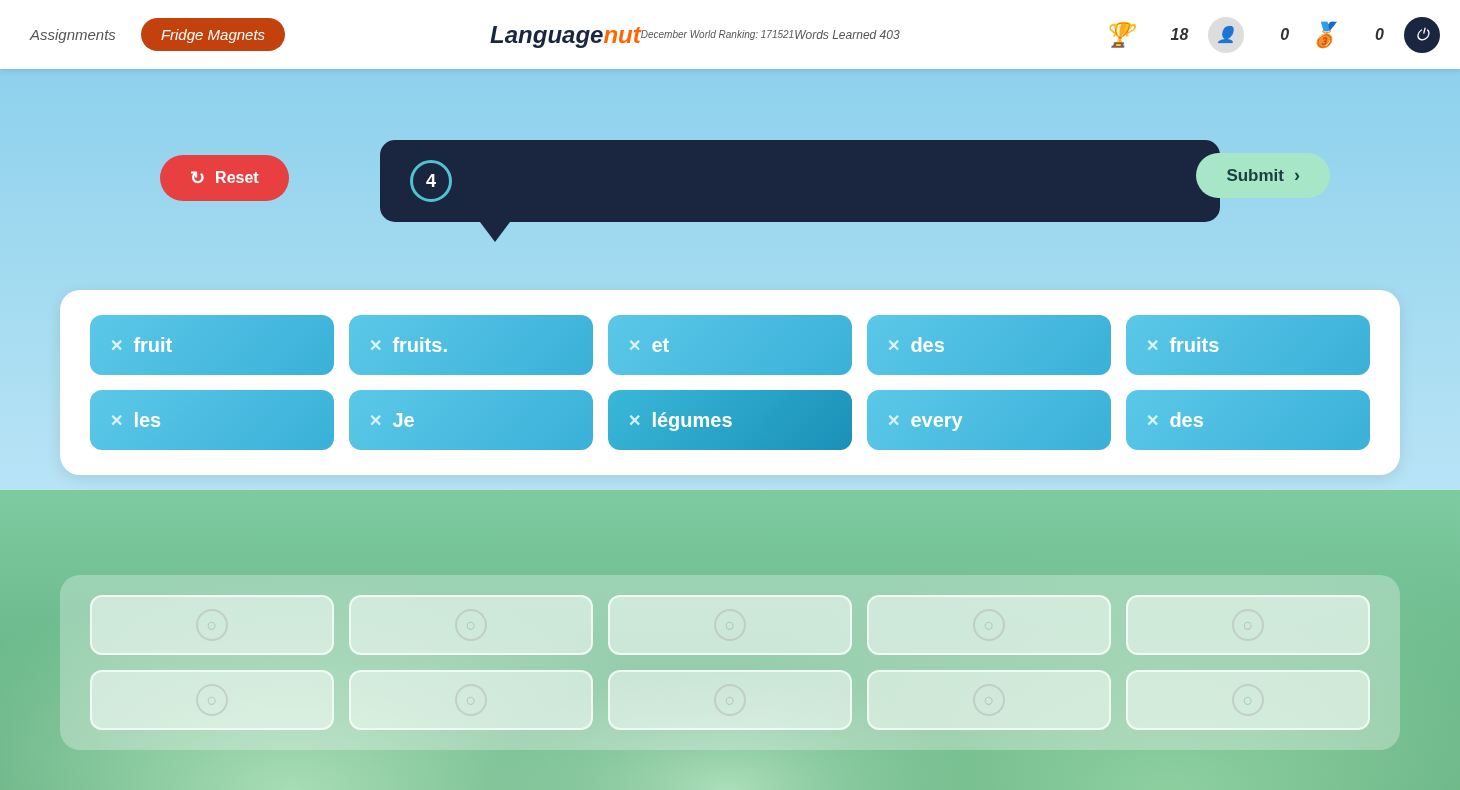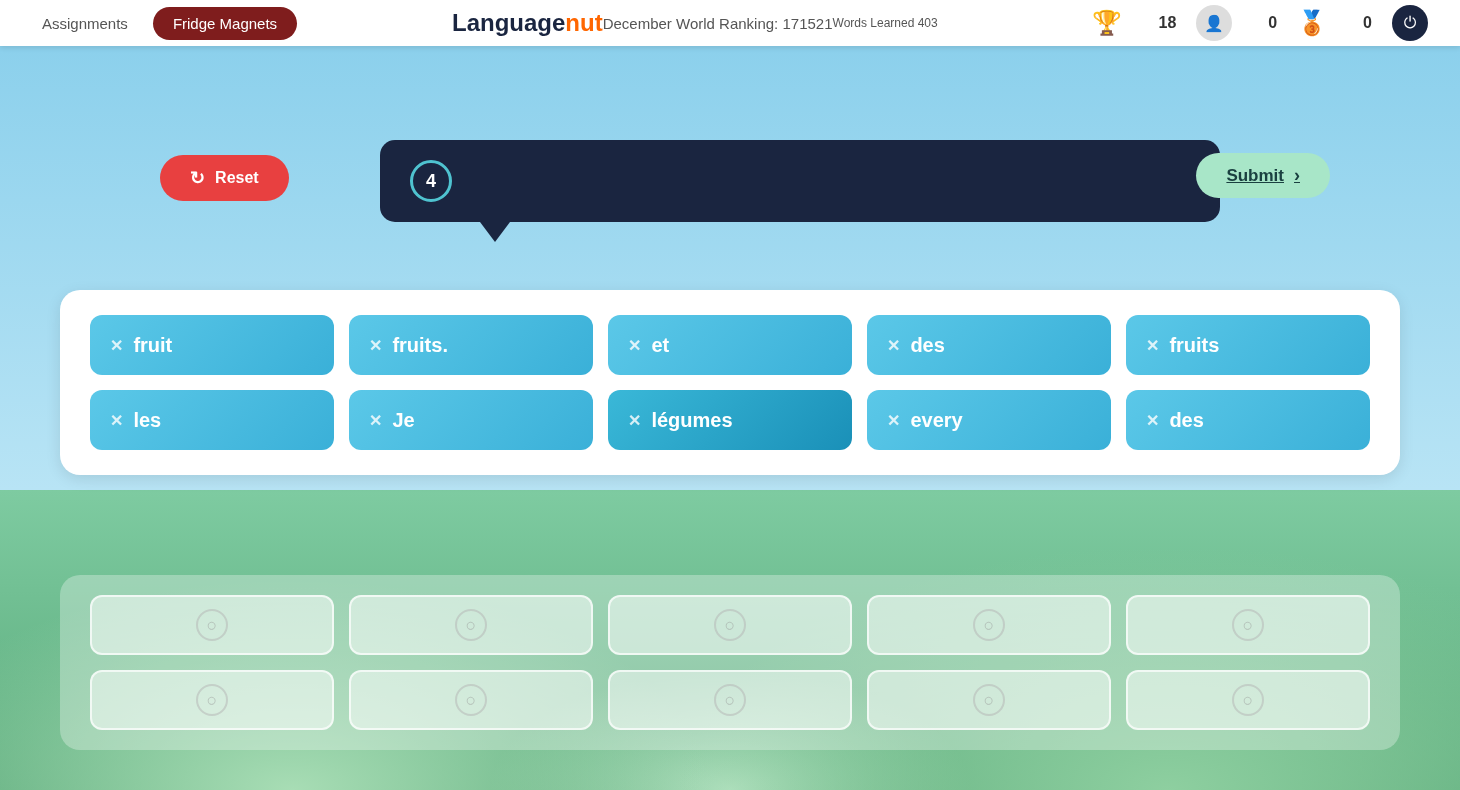--- a/index.html
+++ b/index.html
@@ -45,45 +45,46 @@
       background: linear-gradient(to bottom, #87ceeb 0%, #b8e4f5 100%);
       z-index: 0;
     }
 
     
     .header {
       position: absolute;
       top: 0;
       left: 0;
       right: 0;
-      height: 46px;
+      height: 69px;
       background: white;
       display: flex;
       align-items: center;
       justify-content: space-between;
-      padding: 0 32px;
+      padding: 0 20px;
       z-index: 100;
       box-shadow: 0 2px 5px rgba(0,0,0,0.1);
+      font-style: italic;
     }
 
     .header-left {
       display: flex;
       align-items: center;
       gap: 15px;
     }
 
     .nav-assignments {
       color: #555;
       font-size: 15px;
       cursor: pointer;
       padding: 5px 10px;
     }
 
     .nav-fridge {
-      background: #7f1d1d;
+      background: #c2410c;
       color: white;
       font-size: 15px;
       padding: 8px 20px;
       border-radius: 20px;
       font-weight: 500;
     }
 
     .header-center {
       display: flex;
       flex-direction: row;
@@ -209,21 +210,20 @@
       color: #1a4040;
       border: none;
       border-radius: 25px;
       padding: 12px 30px;
       font-size: 17px;
       font-weight: 600;
       cursor: pointer;
       display: flex;
       align-items: center;
       gap: 10px;
-      text-decoration: underline;
     }
 
     .submit-arrow {
       font-size: 18px;
       color: #1a4040;
     }
 
     
     .word-container {
       position: absolute;
@@ -341,21 +341,21 @@
 <div class="header">
   <div class="header-left">
     <span class="nav-assignments">Assignments</span>
     <span class="nav-fridge">Fridge Magnets</span>
   </div>
 
   <div class="header-center">
     <div class="header-logo-text">
       <span class="logo-lang">Language</span><span class="logo-nut">nut</span>
     </div>
-    <div style="font-size:15px;color:#555;">December World Ranking: 171521</div>
+    <div style="font-size:10px;color:#555;">December World Ranking: 171521</div>
     <div style="font-size:12px;color:#555;">Words Learned 403</div>
   </div>
 
   <div class="header-right">
 
     <span class="trophy-icon">🏆</span>
 
     <div class="stat-item">
       <span class="stat-num">18</span>
     </div>

